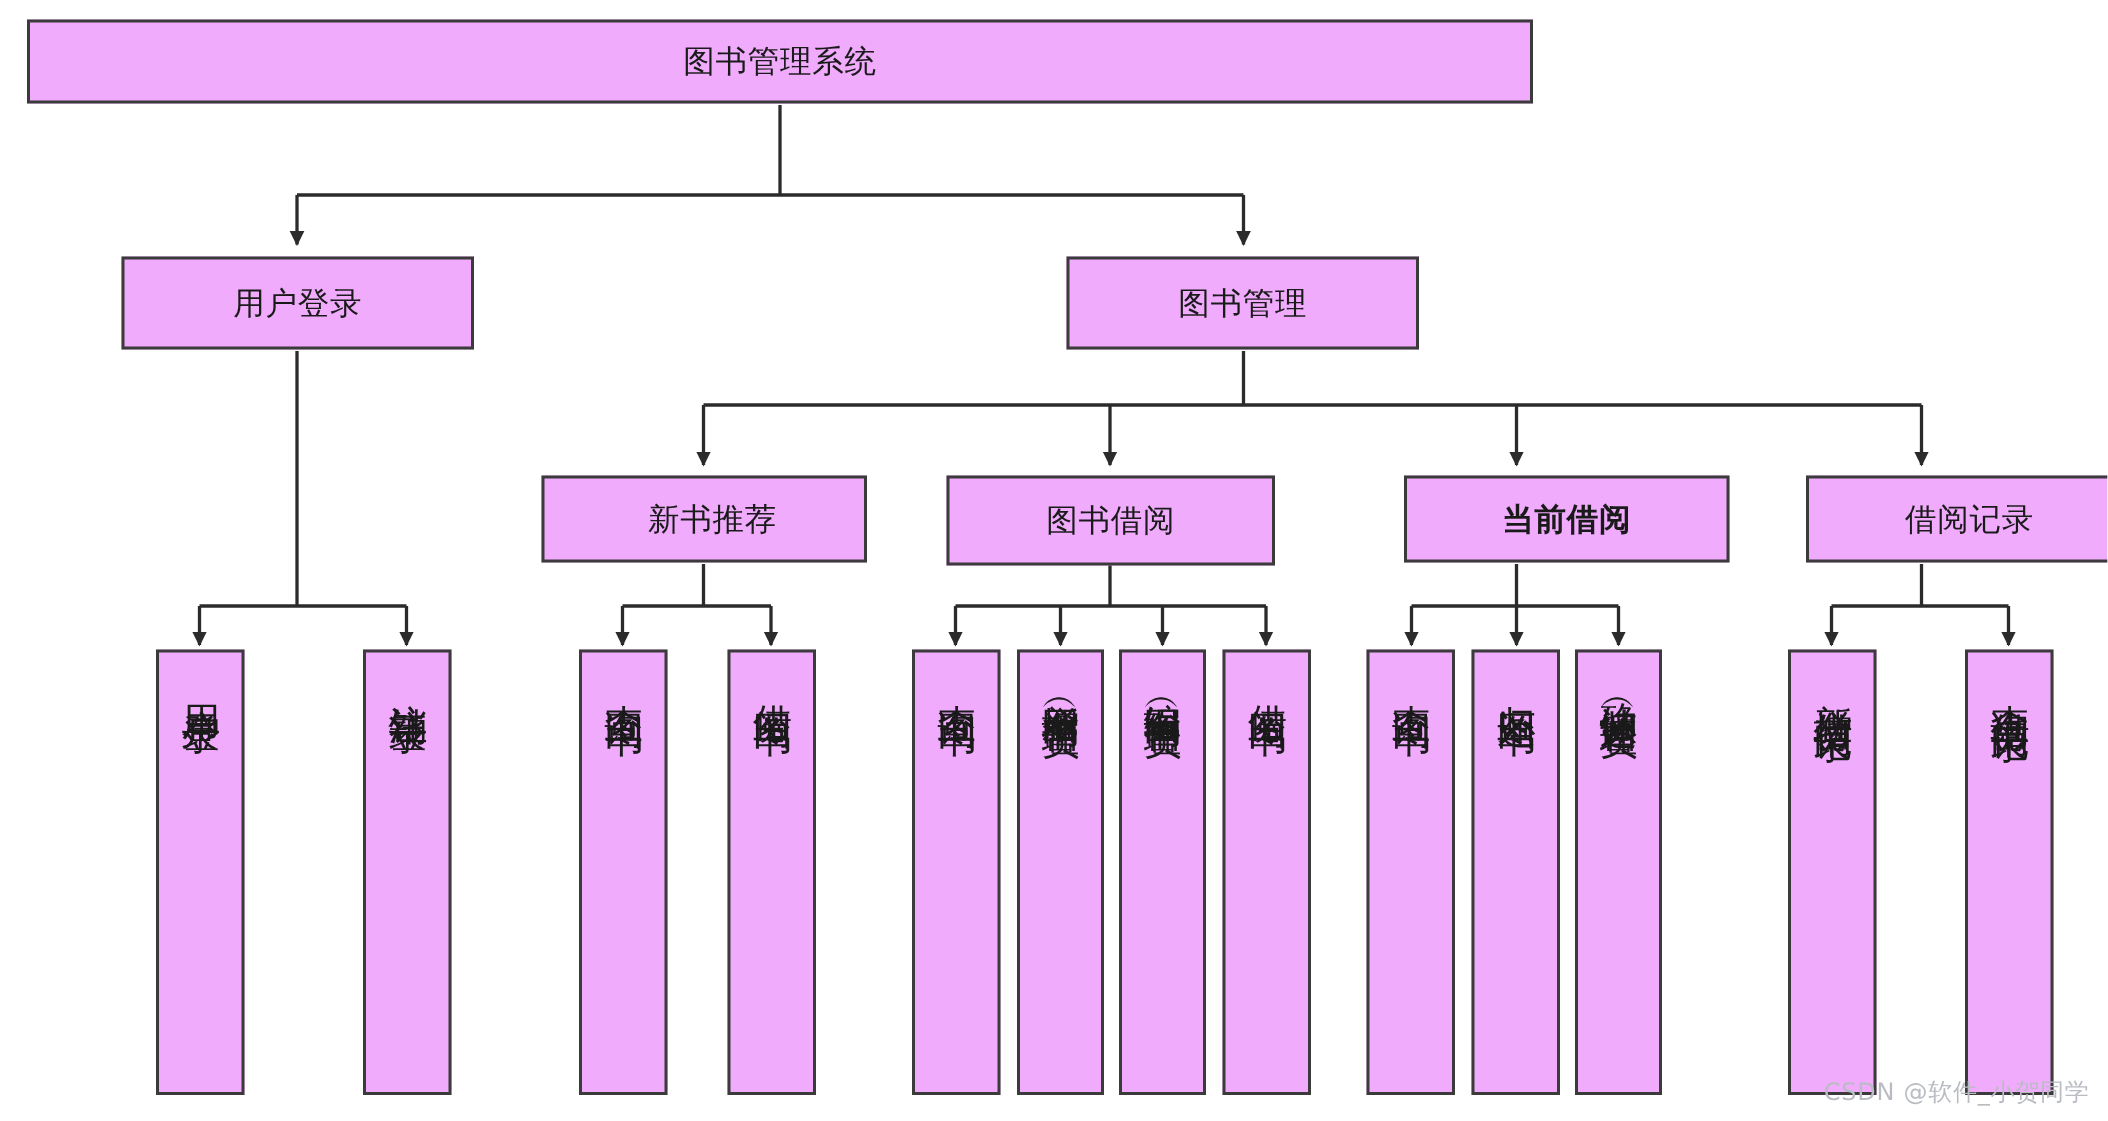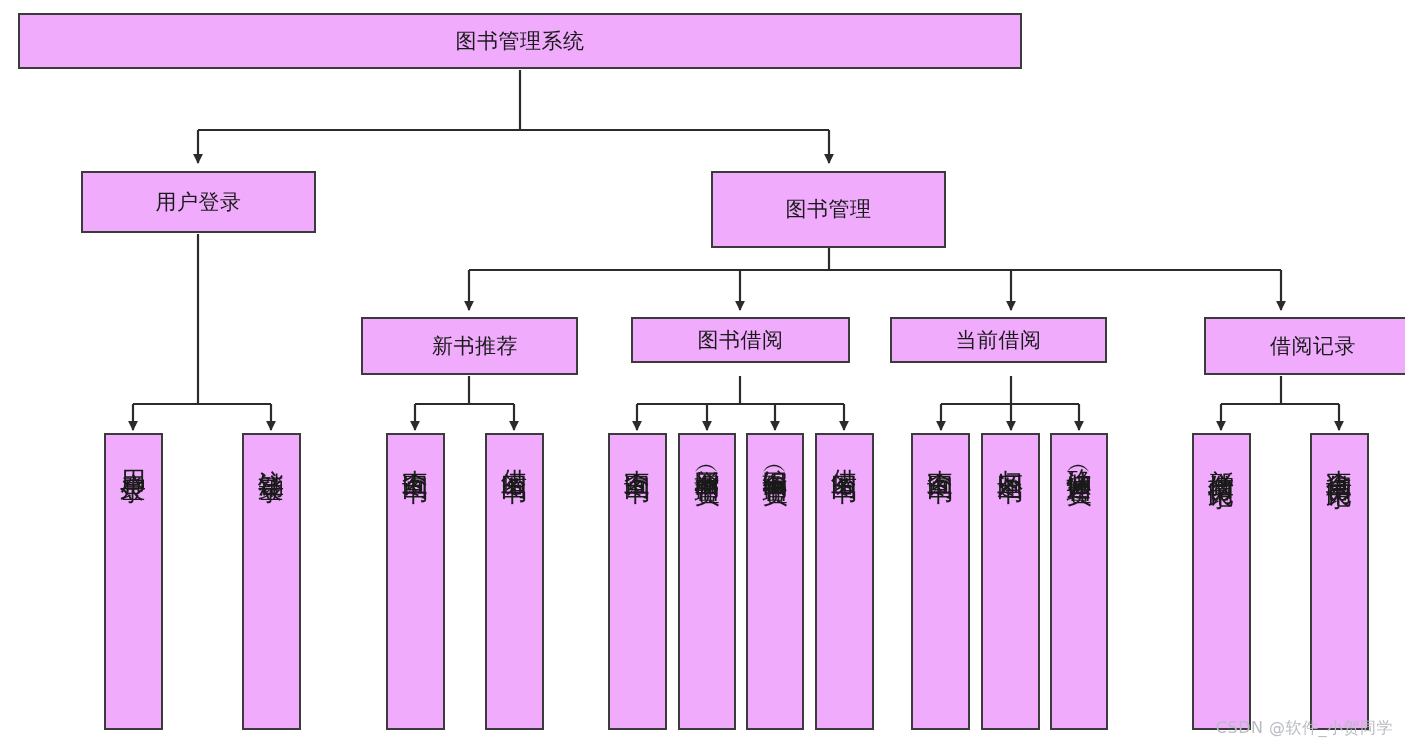--- a/index.html
+++ b/index.html
@@ -129,33 +129,33 @@
   </svg>
 
   <div class="node horiz" style="left:18px; top:13px; width:1004px; height:56px;">
     <span class="label">图书管理系统</span>
   </div>
 
   <div class="node horiz" style="left:81px; top:171px; width:235px; height:62px;">
     <span class="label">用户登录</span>
   </div>
 
-  <div class="node horiz" style="left:711px; top:171px; width:235px; height:77px;">
+  <div class="node horiz" style="left:711px; top:171px; width:235px; height:62px;">
     <span class="label">图书管理</span>
   </div>
 
   <div class="node horiz" style="left:361px; top:317px; width:217px; height:58px;padding-left:11px;">
     <span class="label">新书推荐</span>
   </div>
 
-  <div class="node horiz" style="left:631px; top:317px; width:219px; height:46px;">
+  <div class="node horiz" style="left:631px; top:317px; width:219px; height:60px;">
     <span class="label">图书借阅</span>
   </div>
 
-  <div class="node horiz" style="left:890px; top:317px; width:217px; height:46px;">
+  <div class="node horiz" style="left:936px; top:317px; width:217px; height:58px;font-weight:bold;">
     <span class="label">当前借阅</span>
   </div>
 
   <div class="node horiz" style="left:1204px; top:317px; width:218px; height:58px;">
     <span class="label">借阅记录</span>
   </div>
 
   <div class="node vert" style="left:104px; top:433px; width:59px; height:297px;">
     <span class="label">用户登录</span>
   </div>

